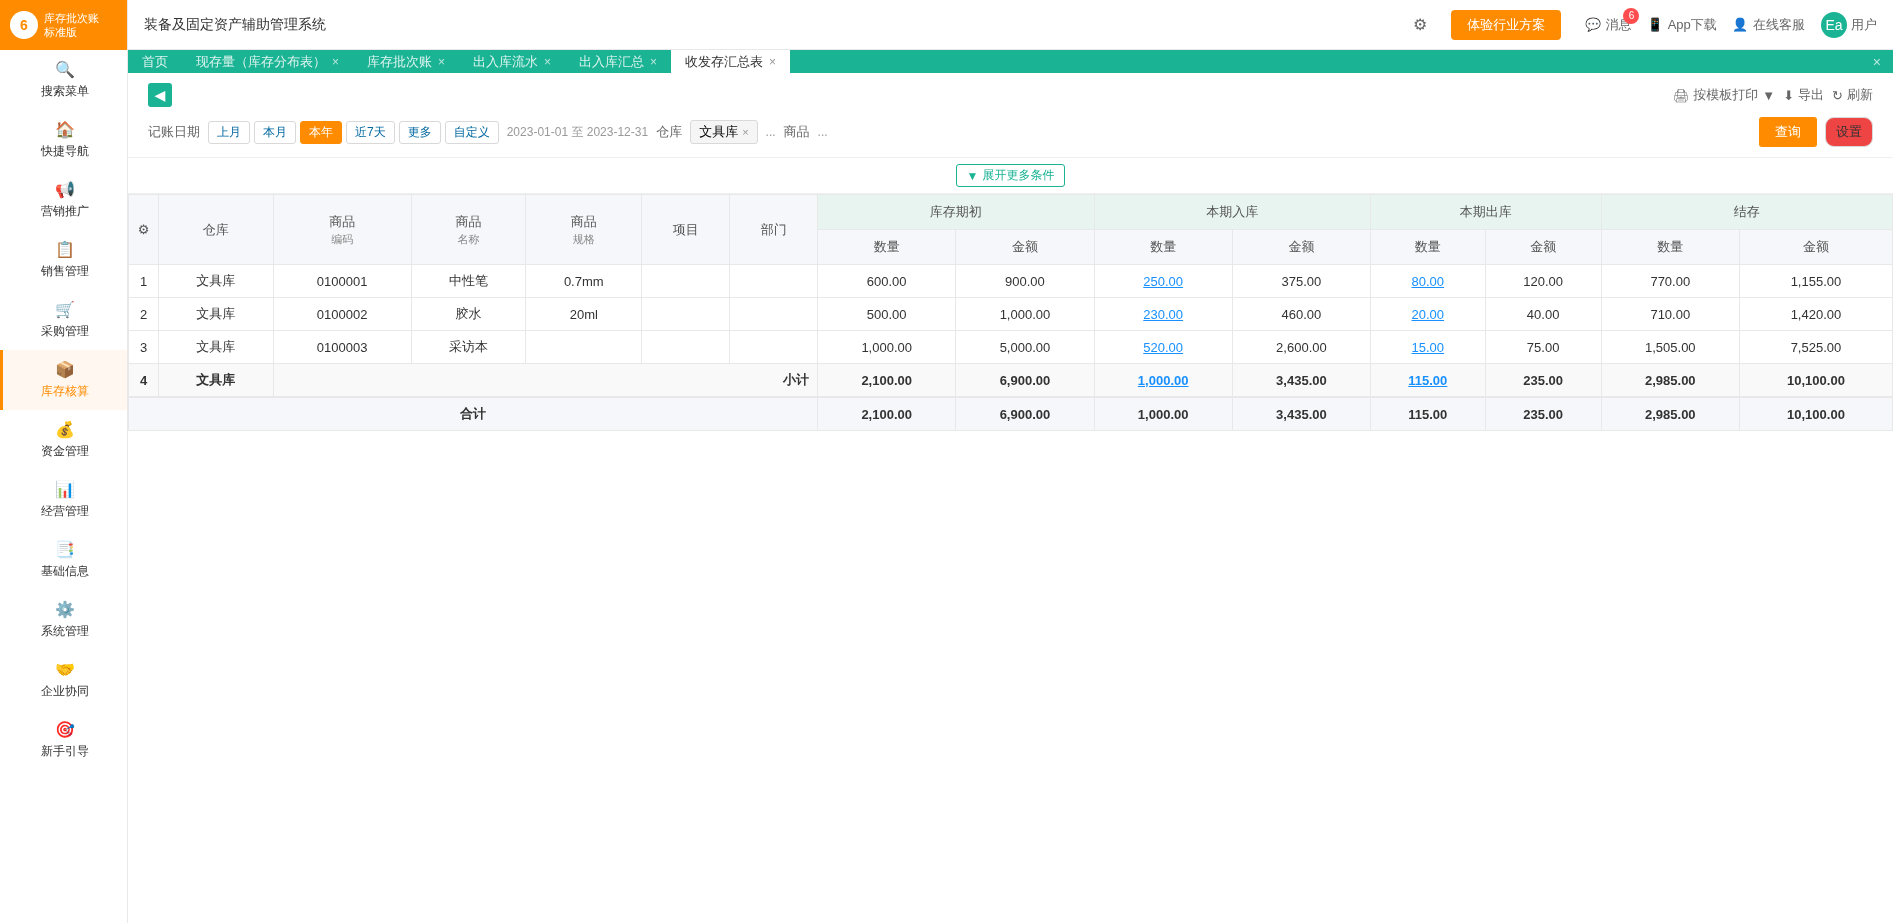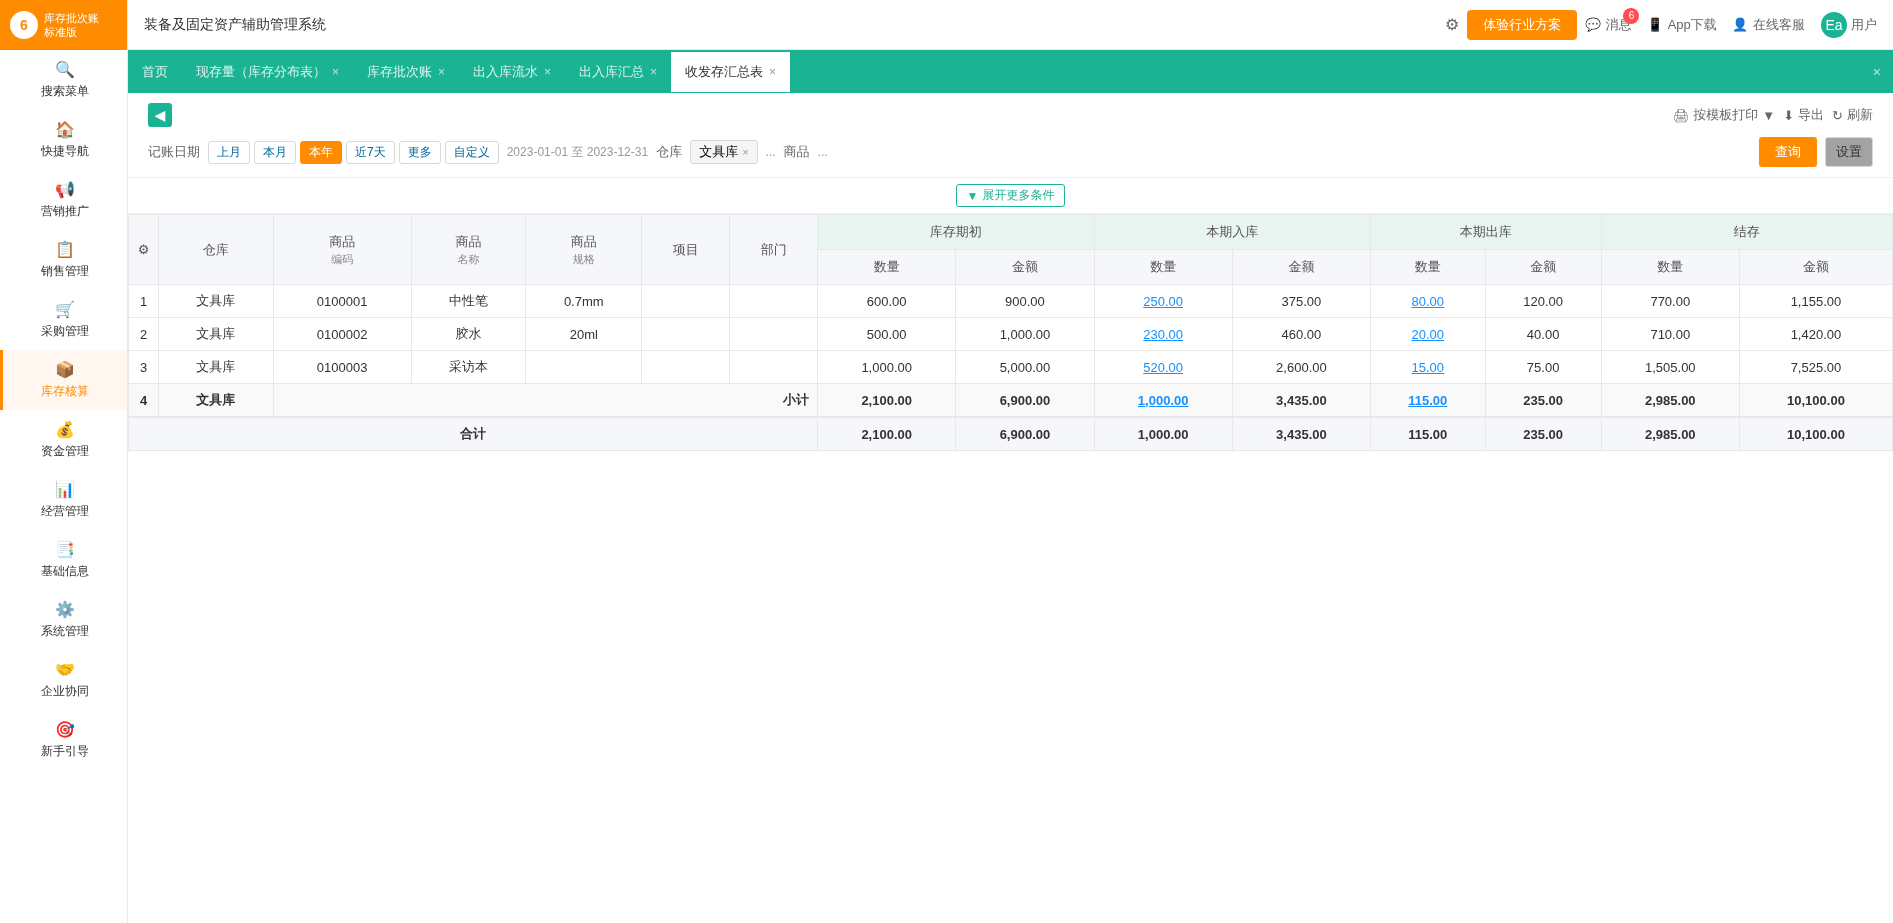--- a/index.html
+++ b/index.html
@@ -11,29 +11,29 @@
     .sidebar-logo-icon { width: 28px; height: 28px; background: white; border-radius: 50%; display: flex; align-items: center; justify-content: center; color: #ff8c00; font-weight: bold; font-size: 14px; }
     .sidebar-logo-text { font-size: 11px; line-height: 1.3; color: white; }
     .sidebar-item { display: flex; flex-direction: column; align-items: center; padding: 10px 0; cursor: pointer; color: #333; font-size: 12px; gap: 4px; border-left: 3px solid transparent; }
     .sidebar-item.active { background: #fff7f0; color: #ff8c00; border-left-color: #ff8c00; }
     .sidebar-item-icon { font-size: 16px; }
 
     
     .main { flex: 1; display: flex; flex-direction: column; overflow: hidden; }
 
     
-    .top-header { height: 50px; background: white; border-bottom: 1px solid #e8e8e8; display: flex; align-items: center; padding: 0 16px; gap: 8px; }
+    .top-header { height: 50px; background: white; border-bottom: 1px solid #e8e8e8; display: flex; align-items: center; padding: 0 16px; gap: 24px; }
     .header-actions { display: flex; align-items: center; gap: 16px; }
     .header-btn { display: flex; align-items: center; gap: 4px; color: #666; font-size: 13px; cursor: pointer; }
     .trial-btn { background: #ff8c00; color: white; border: none; padding: 6px 16px; border-radius: 4px; cursor: pointer; font-size: 13px; }
     .relative { position: relative; }
     .settings-icon { font-size: 16px; color: #666; cursor: pointer; }
 
     
-    .tab-bar { height: 43px; background: #1ab394; display: flex; align-items: center; padding: 0 0; overflow: hidden; }
+    .tab-bar { height: 23px; background: #1ab394; display: flex; align-items: center; padding: 0 0; overflow: hidden; }
     .tab { display: flex; align-items: center; padding: 0 14px; height: 40px; color: rgba(255,255,255,0.85); font-size: 13px; cursor: pointer; gap: 6px; white-space: nowrap; }
     .tab.active { background: white; color: #333; }
     .tab-close { color: rgba(255,255,255,0.7); font-size: 12px; cursor: pointer; }
     .tab.active .tab-close { color: #999; }
     .tab-close-main { margin-left: auto; color: rgba(255,255,255,0.7); font-size: 14px; cursor: pointer; padding: 0 12px; }
 
     
     .content { flex: 1; overflow: auto; padding: 0; background: white; }
 
     
@@ -41,21 +41,21 @@
     .filter-section { display: flex; align-items: center; gap: 8px; }
     .filter-label { color: #666; font-size: 13px; white-space: nowrap; }
     .date-btns { display: flex; gap: 4px; }
     .date-btn { padding: 2px 8px; border: 1px solid #d9d9d9; border-radius: 3px; background: white; cursor: pointer; font-size: 12px; color: #0369a1; }
     .date-btn.active { background: #ff8c00; color: white; border-color: #ff8c00; }
     .date-range { font-size: 12px; color: #999; }
     .warehouse-tag { display: flex; align-items: center; gap: 4px; background: #f5f5f5; border: 1px solid #d9d9d9; border-radius: 3px; padding: 2px 8px; font-size: 13px; }
     .tag-close { color: #999; cursor: pointer; font-size: 11px; }
     .more-btn { color: #999; font-size: 12px; cursor: pointer; }
     .query-btn { background: #ff8c00; color: white; border: none; padding: 5px 16px; border-radius: 3px; cursor: pointer; font-size: 13px; }
-    .settings-btn { border: 1px solid #d9d9d9; background: #a3a3a3; padding: 5px 10px; border-radius: 3px; cursor: pointer; font-size: 13px; color: #333; }
+    .settings-btn { border: 1px solid #d9d9d9; background: #ef4444; padding: 5px 10px; border-radius: 9px; cursor: pointer; font-size: 13px; color: #333; }
 
     
     .expand-row { display: flex; align-items: center; justify-content: center; padding: 6px; border-bottom: 1px solid #f0f0f0; }
     .expand-btn { display: flex; align-items: center; gap: 4px; color: #1ab394; font-size: 12px; cursor: pointer; border: 1px solid #1ab394; padding: 2px 10px; border-radius: 3px; background: white; }
 
     
     .table-container { overflow: auto; }
     table { width: 100%; border-collapse: collapse; }
     th { background: #f5f7fa; color: #555; font-weight: normal; padding: 8px 8px; text-align: center; border: 1px solid #e8e8e8; font-size: 13px; white-space: nowrap; }
     td { padding: 7px 8px; text-align: center; border: 1px solid #e8e8e8; font-size: 13px; color: #333; white-space: nowrap; }

